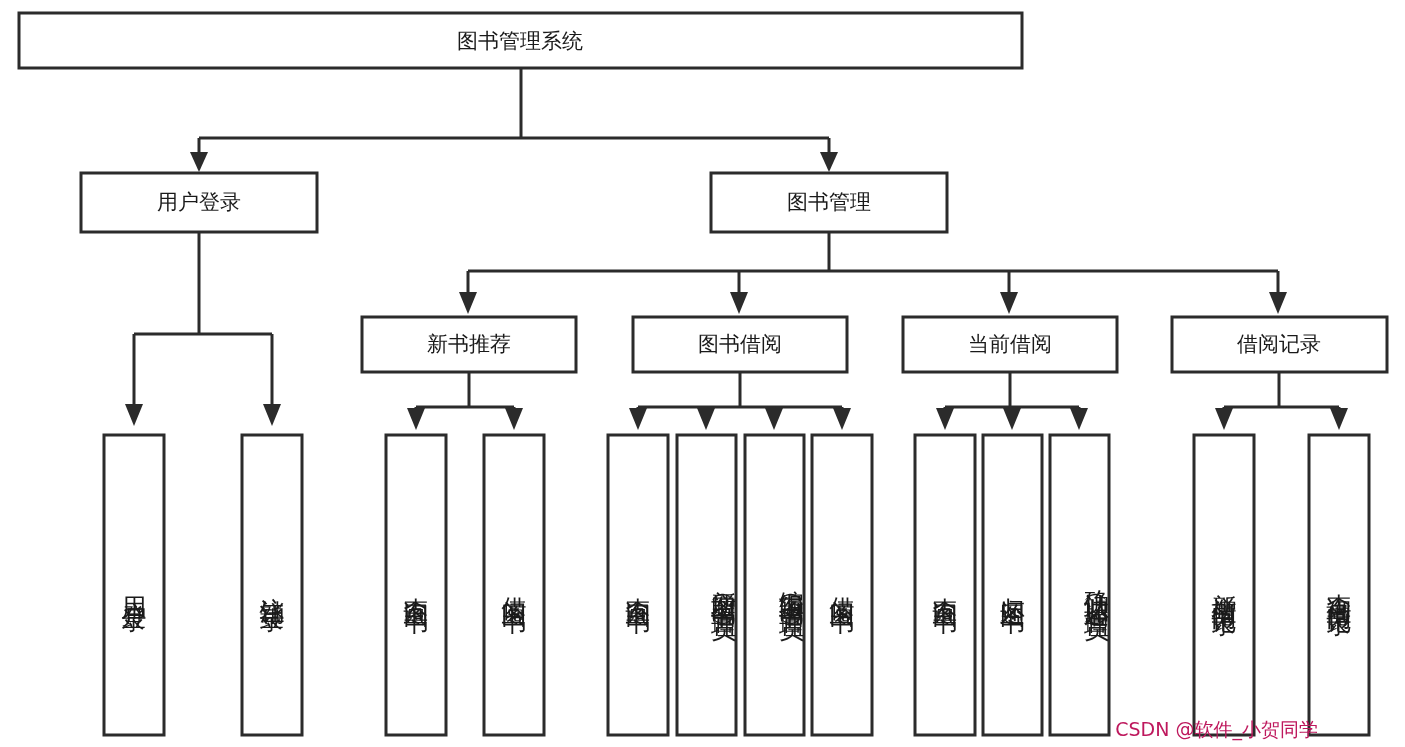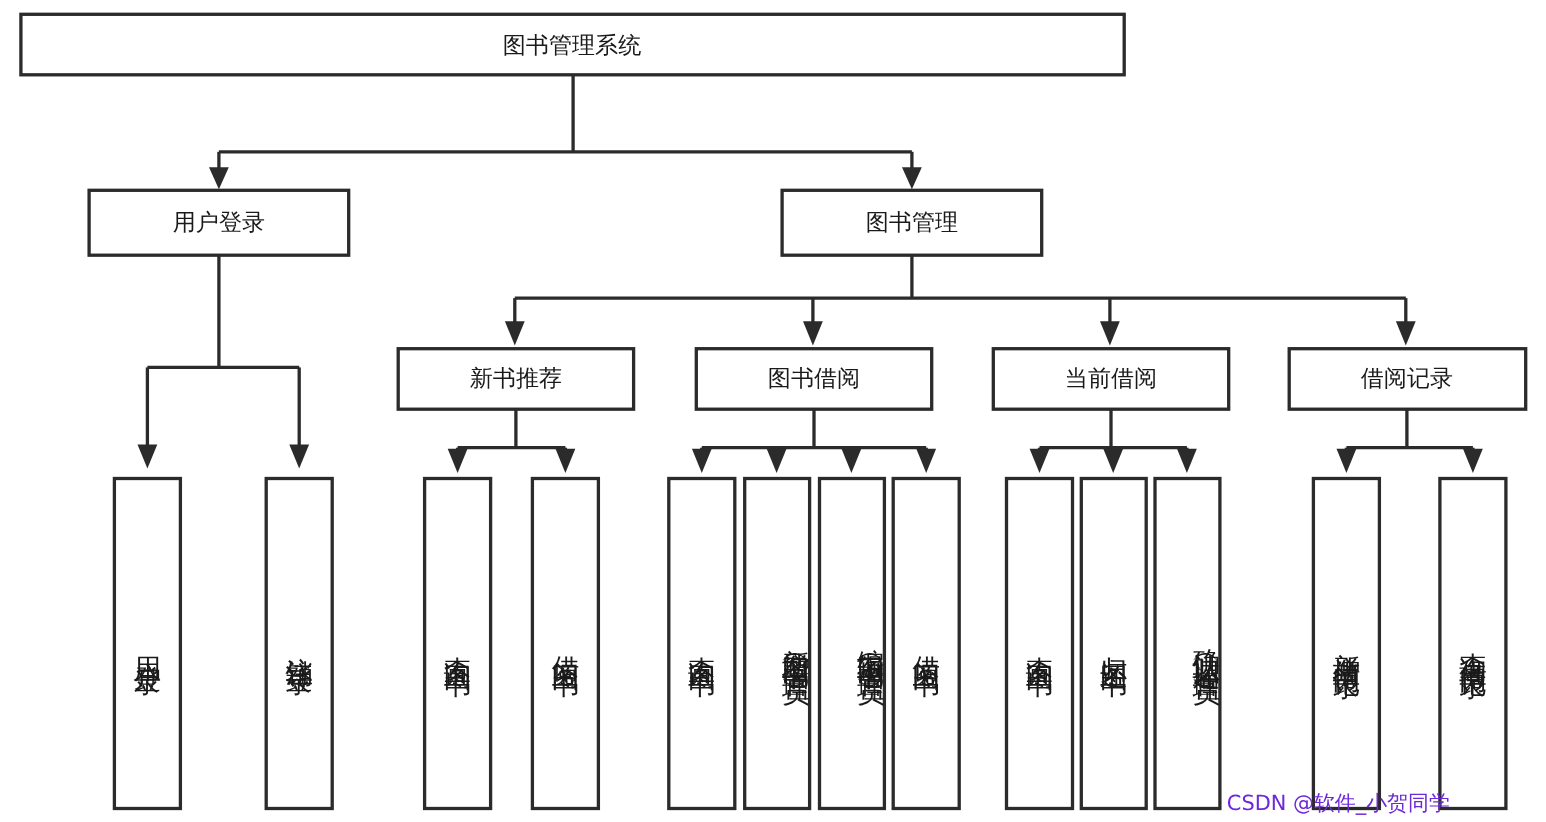--- a/index.html
+++ b/index.html
@@ -64,21 +64,21 @@
   }
   .leaf-label.centered {
     align-items: center;
   }
   .watermark {
     position: absolute;
     right: 8px;
     bottom: 4px;
     font-family: "DejaVu Sans", "Liberation Sans", sans-serif;
     font-size: 19px;
-    color: #6d28d9;
+    color: #be185d;
     white-space: nowrap;
     pointer-events: none;
   }
 </style>
 </head>
 <body>
 
 <div id="diagram-root">
 
   <svg class="flow" viewBox="0 0 1405 747">

